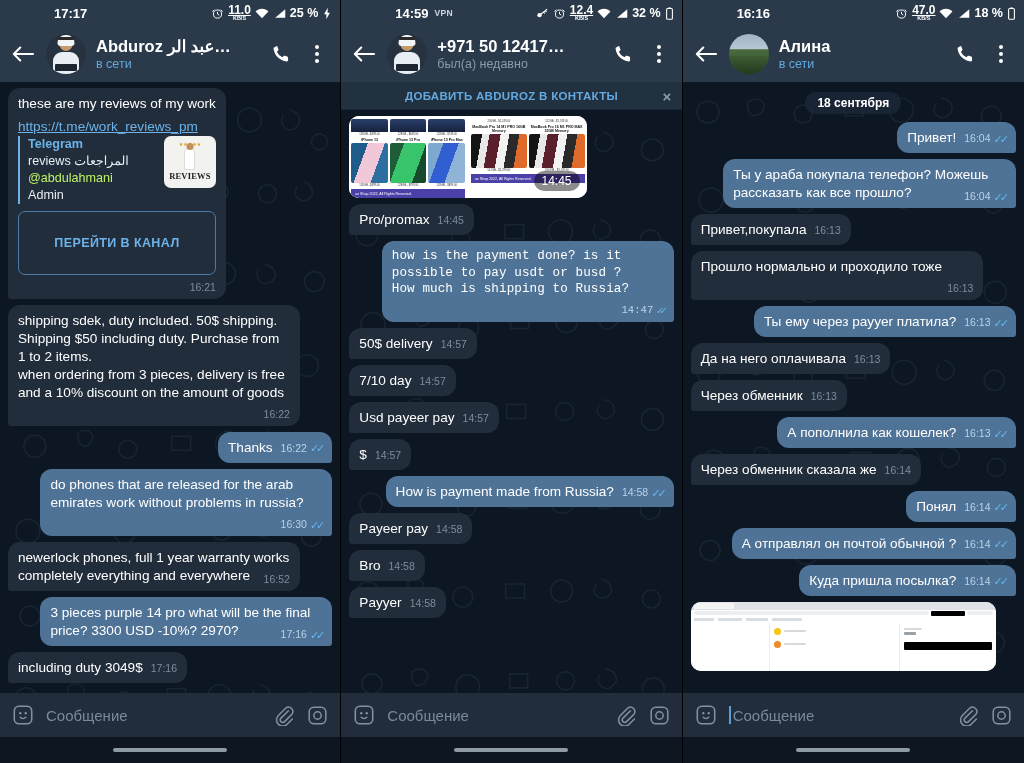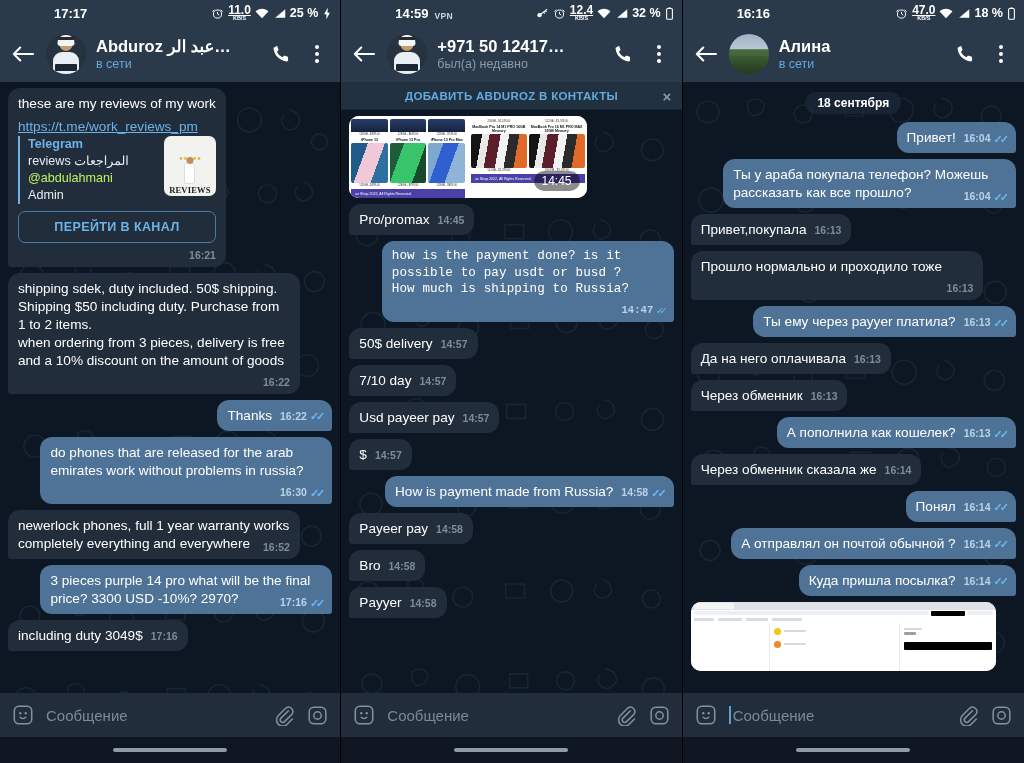--- a/index.html
+++ b/index.html
@@ -20,21 +20,21 @@
   .panel:last-child { border-right: none; }
 
   
   .statusbar {
     height: 26px; flex: 0 0 26px;
     background: #2b3a4a;
     display: flex; align-items: center;
     padding: 0 8px;
     color: #fff; font-size: 13px; font-weight: bold;
   }
-  .sb-left { display: flex; align-items: flex-end; gap: 6px; flex: 1; padding-left: 46px; }
+  .sb-left { display: flex; align-items: center; gap: 6px; flex: 1; padding-left: 46px; }
   .sb-right { display: flex; align-items: center; gap: 4px; }
   .sb-vpn { font-size: 8.5px; font-weight: bold; letter-spacing: .3px; color:#cdd6e0; }
   .sb-kb { display: flex; flex-direction: column; align-items: center; line-height: 1; }
   .sb-kb b { font-size: 12px; text-decoration: underline; }
   .sb-kb i { font-size: 5.5px; font-style: normal; }
   .sb-pct { font-size: 12.5px; }
   svg.ic { display: block; }
 
   
   .chatheader {
@@ -111,53 +111,53 @@
     word-wrap: break-word;
   }
   .bubble.in  { background: #212d3b; border-radius: 12px 12px 12px 3px; }
   .bubble.out { background: #4f7396; border-radius: 12px 12px 3px 12px; justify-content: center; }
   .bubble.mono { font-family: "Liberation Mono", monospace; font-size: 12.6px; letter-spacing: .1px; }
   .bubble .txt { white-space: pre-wrap; }
   .meta {
     float: right; margin-left: 8px; margin-top: 4px;
     font-size: 10.5px; color: #7d8c9b;
     display: inline-flex; align-items: center; gap: 3px;
-    white-space: nowrap; position: relative; top: 2px; font-weight: bold;
+    white-space: nowrap; position: relative; top: 2px;
   }
   .bubble.out .meta { color: #b9d3ea; }
   .meta .ticks { color: #68b8f0; font-size: 11px; letter-spacing:-3px; }
   .bubble.short { display: inline-flex; align-items: baseline; }
   .bubble.short .meta { float: none; margin-top: 0; top: 0; }
 
   
   .bubble.link { max-width: 96%; }
   .bub-head { margin-bottom: 5px; }
   .bub-link { color: #6cb3ea; text-decoration: underline; word-break: break-all; display:block; }
   .preview { display: flex; gap: 8px; border-left: 2px solid #6cb3ea; padding-left: 8px; margin-bottom: 7px; }
   .prev-txt { flex: 1; font-size: 12.6px; line-height: 1.36; }
   .prev-site { color: #6cb3ea; font-weight: bold; }
   .prev-title { color: #e6edf3; }
   .prev-user { color: #bef264; }
   .prev-role { color: #e6edf3; }
   .prev-thumb {
-    width: 52px; height: 60px; flex: 0 0 52px;
+    width: 52px; height: 52px; flex: 0 0 52px;
     border-radius: 7px; background:#f2f2ee; overflow:hidden;
-    display:flex; flex-direction:column; align-items:center; justify-content:flex-end;
+    display:flex; flex-direction:column; align-items:center; justify-content:center;
     position: relative;
   }
   .prev-thumb .stars { font-size:5px; color:#d9a520; letter-spacing:0px; line-height:1; }
   .prev-thumb .fig { width:11px;height:22px;background:#fff;border:1px solid #ddd;border-radius:4px 4px 2px 2px; margin-top:1px; position:relative;}
   .prev-thumb .fig::before{content:"";position:absolute;left:50%;top:-6px;transform:translateX(-50%);width:7px;height:7px;border-radius:50%;background:#c18f5e;}
   .prev-thumb .cap { font-family:"Liberation Serif",serif; font-size:8.5px; color:#1c1c1c; letter-spacing:.2px; margin-top:1px; font-variant:small-caps; font-weight:bold;}
   .joinbtn {
     width: 100%;
     border: 1px solid #4a7ba8; border-radius: 7px;
     background: transparent;
     color: #6cb3ea; font-size: 12.5px; font-weight: bold; letter-spacing: .4px;
-    padding: 8px 0; text-align: center;
+    padding: 24px 0; text-align: center;
     font-family: "Liberation Sans", sans-serif;
   }
 
   
   .photo-wrap { position: relative; border-radius: 10px; overflow: hidden; max-width: 94%; }
   .photo-time {
     position: absolute; right: 7px; bottom: 7px;
     background: rgba(0,0,0,.45); color: #fff;
     font-size: 12px; padding: 3px 8px; border-radius: 10px;
   }

